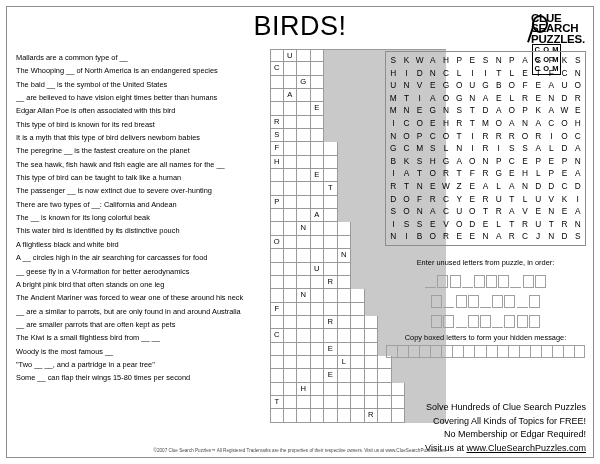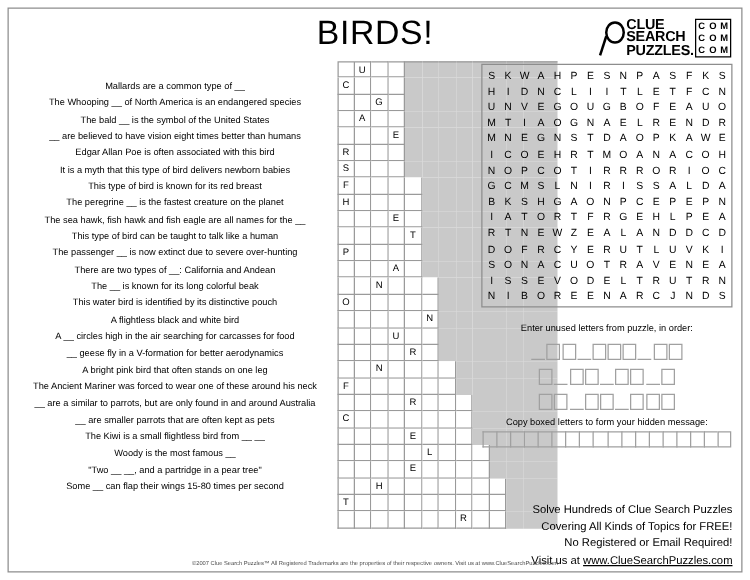--- a/index.html
+++ b/index.html
@@ -43,22 +43,23 @@
     font-size: 27px;
     letter-spacing: 0.5px;
     font-weight: 400;
     font-family: "Liberation Sans", sans-serif;
   }
   .logo {
     position: absolute;
     right: 8px;
     top: 6px;
     display: flex;
-    align-items: flex-end;
+    align-items: flex-start;
     height: 33px;
+    flex-direction: column;
   }
   .logo-glass {
     width: 17px;
     height: 31px;
     position: relative;
     margin-right: 1px;
   }
   .logo-glass .ring {
     position: absolute;
     left: 1px; top: 2px;
@@ -109,23 +110,22 @@
     position: absolute;
     left: 0; right: 0;
     top: 42px;
     bottom: 16px;
   }
 
   
   .clues {
     position: absolute;
     left: 9px;
-    top: 13px;
+    top: 2px;
     width: 248px;
-    text-align: center;
   }
   .clue {
     font-size: 7.4px;
     line-height: 13.35px;
     height: 13.35px;
     white-space: nowrap;
     overflow: hidden;
   }
 
   
@@ -301,22 +301,22 @@
     </div>
 
     <div class="content">
 
       <div class="clues" id="clue-list">
           <div class="clue">Mallards are a common type of __</div>
           <div class="clue">The Whooping __ of North America is an endangered species</div>
           <div class="clue">The bald __ is the symbol of the United States</div>
           <div class="clue">__ are believed to have vision eight times better than humans</div>
           <div class="clue">Edgar Allan Poe is often associated with this bird</div>
+          <div class="clue">This type of bird is known for its red breast</div>
           <div class="clue">It is a myth that this type of bird delivers newborn babies</div>
-          <div class="clue">This type of bird is known for its red breast</div>
           <div class="clue">The peregrine __ is the fastest creature on the planet</div>
           <div class="clue">The sea hawk, fish hawk and fish eagle are all names for the __</div>
           <div class="clue">This type of bird can be taught to talk like a human</div>
           <div class="clue">The passenger __ is now extinct due to severe over-hunting</div>
           <div class="clue">There are two types of __: California and Andean</div>
           <div class="clue">The __ is known for its long colorful beak</div>
           <div class="clue">This water bird is identified by its distinctive pouch</div>
           <div class="clue">A flightless black and white bird</div>
           <div class="clue">A __ circles high in the air searching for carcasses for food</div>
           <div class="clue">__ geese fly in a V-formation for better aerodynamics</div>
@@ -1068,21 +1068,21 @@
             <div class="msg-cell"></div>
             <div class="msg-cell"></div>
             <div class="msg-cell"></div>
             <div class="msg-cell"></div>
           </div>
       </div>
 
       <div class="promo">
         <div>Solve Hundreds of Clue Search Puzzles</div>
         <div>Covering All Kinds of Topics for FREE!</div>
-        <div>No Registered or Email Required!</div>
+        <div>No Membership or Edgar Required!</div>
         <div><span>Visit us at </span><span class="link">www.ClueSearchPuzzles.com</span></div>
       </div>
 
     </div>
 
     <div class="footer">©2007 Clue Search Puzzles™ All Registered Trademarks are the properties of their respective owners. Visit us at www.ClueSearchPuzzles.com</div>
   </div>
 </div>
 
 </body></html>

